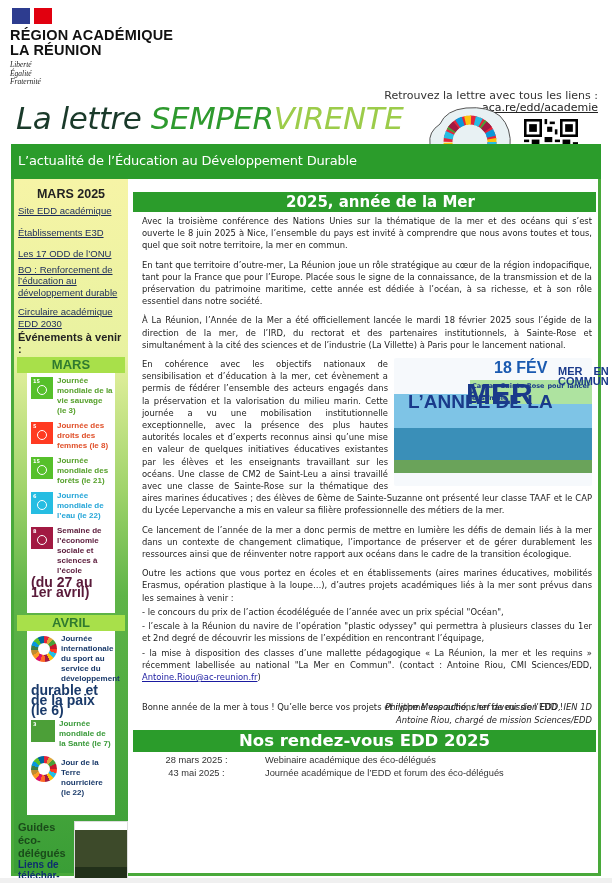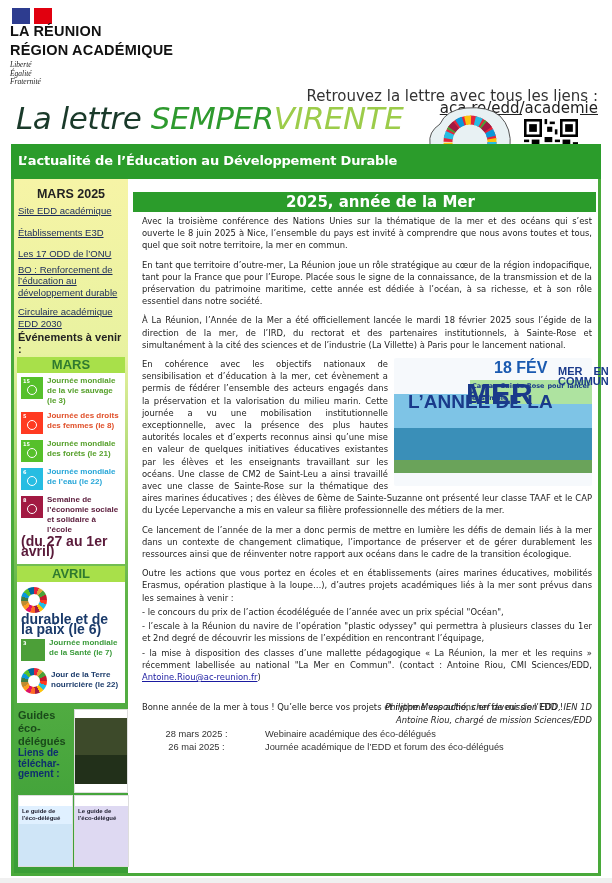--- a/index.html
+++ b/index.html
@@ -13,39 +13,39 @@
   .flag .w { background: #ffffff; width: 10%; }
   .flag .r { background: #e1000f; width: 45%; }
   .region { font-family: "Liberation Sans", sans-serif; font-weight: bold; font-size: 14.5px; line-height: 15px; color: #111; margin-top: 4px; letter-spacing: 0.2px; }
   .devise { font-family: "Liberation Serif", serif; font-style: italic; font-size: 7.5px; line-height: 8.5px; color: #222; margin-top: 3px; }
 
   .title { position: absolute; left: 16px; top: 100px; font-family: "DejaVu Sans", sans-serif; font-style: italic; font-size: 31px; letter-spacing: -0.5px; white-space: nowrap; }
   .title .a { color: #1a3a2a; }
   .title .b { color: #2e9a2e; }
   .title .c { color: #9ccc4a; }
 
-  .top-right { position: absolute; right: 14px; top: 90px; text-align: right; font-family: "DejaVu Sans", sans-serif; font-size: 15px; line-height: 12px; color: #333; }
+  .top-right { position: absolute; right: 14px; top: 90px; text-align: right; font-family: "DejaVu Sans", sans-serif; font-size: 11px; line-height: 12px; color: #333; }
   .top-right a { color: #222; text-decoration: underline; }
 
   .island { position: absolute; left: 426px; top: 104px; width: 88px; height: 74px; }
   .qr { position: absolute; left: 522px; top: 114px; width: 58px; height: 64px; background: #fff; padding: 2px; }
 
   .banner { position: absolute; left: 11px; top: 144px; width: 590px; height: 35px; background: #2b9c2b; }
-  .banner-text { position: absolute; left: 18px; top: 153px; color: #fff; font-weight: bold; font-size: 13px; font-family: "DejaVu Sans", sans-serif; letter-spacing: -0.2px; }
+  .banner-text { position: absolute; left: 18px; top: 153px; color: #fff; font-weight: normal; font-size: 13px; font-family: "DejaVu Sans", sans-serif; letter-spacing: -0.2px; }
 
   
   .frame { position: absolute; left: 11px; top: 179px; width: 590px; height: 697px; border: 3px solid #49a93a; border-top: none; }
 
   
   .sidebar { position: absolute; left: 14px; top: 179px; width: 114px; height: 694px; background: linear-gradient(180deg, #f6f4a6 0%, #e8f2a0 25%, #9fd36a 45%, #5fb448 60%, #3a9e36 100%); }
   .sb-month-title { text-align: center; font-family: "Liberation Sans", sans-serif; font-weight: bold; font-size: 12.5px; color: #222; margin-top: 8px; }
   .sb-link { display: block; font-family: "Liberation Sans", sans-serif; font-size: 9.5px; line-height: 11.5px; color: #1a2a5a; text-decoration: underline; margin: 0 4px 0 4px; }
   .sb-events-title { font-family: "Liberation Sans", sans-serif; font-weight: bold; font-size: 11px; color: #222; margin: 2px 0 0 4px; }
   .month-bar { margin: 2px 3px 0 3px; height: 16px; background: #a8e04a; text-align: center; font-family: "Liberation Sans", sans-serif; font-weight: bold; font-size: 13px; line-height: 16px; color: #2f7a2f; }
-  .events-box { margin: 0 3px; background: #fff; padding: 3px 2px 4px 2px; }
+  .events-box { margin: 0 13px; background: #fff; padding: 3px 2px 12px 2px; }
   .ev { display: flex; align-items: flex-start; margin-bottom: 5px; }
   .ev-icon { width: 22px; height: 22px; flex-shrink: 0; margin: 1px 4px 0 2px; position: relative; }
   .ev-icon span { position: absolute; left: 2px; top: 1px; font-size: 5px; color: #fff; font-weight: bold; }
   .ev-icon i { position: absolute; left: 6px; top: 8px; width: 10px; height: 10px; border: 1.5px solid #fff; border-radius: 50%; }
   .ev-text { font-family: "Liberation Sans", sans-serif; font-size: 8px; line-height: 10px; font-weight: bold; }
   .ev-extra { font-family: "Liberation Sans", sans-serif; font-size: 14px; line-height: 10px; font-weight: bold; color: #5a1a3a; margin-left: 2px; margin-top: -4px; margin-bottom: 4px; }
   .wheel { width: 26px; height: 26px; border-radius: 50%; flex-shrink: 0; margin: 2px 4px 0 2px;
     background: conic-gradient(#e5243b 0 22deg, #dda63a 22deg 44deg, #4c9f38 44deg 66deg, #c5192d 66deg 88deg, #ff3a21 88deg 110deg, #26bde2 110deg 132deg, #fcc30b 132deg 154deg, #a21942 154deg 176deg, #fd6925 176deg 198deg, #dd1367 198deg 220deg, #fd9d24 220deg 242deg, #bf8b2e 242deg 264deg, #3f7e44 264deg 286deg, #0a97d9 286deg 308deg, #56c02b 308deg 330deg, #00689d 330deg 360deg);
   }
   .wheel::after { content: ""; display: block; width: 12px; height: 12px; background: #fff; border-radius: 50%; margin: 7px; }
@@ -80,22 +80,22 @@
 </style>
 </head>
 <body>
 
 <div class="logo-block">
   <div class="flag">
       <div class="b"></div>
       <div class="w"></div>
       <div class="r"></div>
     </div>
+  <div class="region">RÉGION ACADÉMIQUE</div>
   <div class="region" style="margin-top:0">LA RÉUNION</div>
-  <div class="region">RÉGION ACADÉMIQUE</div>
   <div class="devise">
     <div>Liberté</div>
     <div>Égalité</div>
     <div>Fraternité</div>
   </div>
 </div>
 
 <div class="title">
   <span class="a">La lettre </span><span class="b">SEMPER</span><span class="c">VIRENTE</span>
 </div>
@@ -196,29 +196,30 @@
           <span>6</span>
           <i></i>
         </div>
       <div class="ev-text" style="color:#26a6d8">Journée mondiale de l’eau (le 22)</div>
     </div>
     <div class="ev">
       <div class="ev-icon" style="background:#a21942">
           <span>8</span>
           <i></i>
         </div>
-      <div class="ev-text" style="color:#5a1a3a">Semaine de l’économie sociale et solidaire à l’école</div>
+      <div class="ev-text" style="color:#5a1a3a">Semaine de l’économie sociale et sciences à l’école</div>
     </div>
     <div class="ev-extra">(du 27 au 1er avril)</div>
   </div>
 
   <div class="month-bar">AVRIL</div>
   <div class="events-box">
     <div class="ev">
       <div class="wheel"></div>
+      <div class="ev-text" style="color:#1a3a6a">Journée internationale du sport au service du développement</div>
     </div>
     <div class="ev-extra" style="color:#1a3a6a">durable et de la paix (le 6)</div>
     <div class="ev">
       <div class="ev-icon" style="background:#4c9f38;width:24px">
           <span>3</span>
         </div>
       <div class="ev-text" style="color:#3a9a3a">Journée mondiale de la Santé (le 7)</div>
     </div>
     <div class="ev">
       <div class="wheel"></div>
@@ -255,23 +256,24 @@
     <p>En cohérence avec les objectifs nationaux de sensibilisation et d’éducation à la mer, cet évènement a permis de fédérer l’ensemble des acteurs engagés dans la préservation et la valorisation du milieu marin. Cette journée a vu une mobilisation institutionnelle exceptionnelle, avec la présence des plus hautes autorités locales et d’experts reconnus ainsi qu’une mise en valeur de quelques initiatives éducatives existantes par les élèves et les enseignants travaillant sur les océans. Une classe de CM2 de Saint-Leu a ainsi travaillé avec une classe de Sainte-Rose sur la thématique des aires marines éducatives ; des élèves de 6ème de Sainte-Suzanne ont présenté leur classe TAAF et le CAP du Lycée Lepervanche a mis en valeur sa filière professionnelle des métiers de la mer.</p>
     <p>Ce lancement de l’année de la mer a donc permis de mettre en lumière les défis de demain liés à la mer dans un contexte de changement climatique, l’importance de préserver et de gérer durablement les ressources ainsi que de réinventer notre rapport aux océans dans le cadre de la transition écologique.</p>
     <p style="margin-bottom:2px">Outre les actions que vous portez en écoles et en établissements (aires marines éducatives, mobilités Erasmus, opération plastique à la loupe…), d’autres projets académiques liés à la mer sont prévus dans les semaines à venir :</p>
     <div class="list-line">- le concours du prix de l’action écodéléguée de l’année avec un prix spécial "Océan",</div>
     <div class="list-line">- l’escale à la Réunion du navire de l’opération "plastic odyssey" qui permettra à plusieurs classes du 1er et 2nd degré de découvrir les missions de l’expédition en rencontrant l’équipage,</div>
     <div class="list-line" style="margin-bottom:18px"><span>- la mise à disposition des classes d’une mallette pédagogique « La Réunion, la mer et les requins » récemment labellisée au national "La Mer en Commun". (contact : Antoine Riou, CMI Sciences/EDD, </span><a href="#" class="email">Antoine.Riou@ac-reunion.fr</a>)</div>
     <div>Bonne année de la mer à tous ! Qu’elle berce vos projets et rythme vos actions en faveur de l’EDD !</div>
     <div class="sig" style="margin-top:-12px">Philippe Mespoulhé, chef de mission EDD, IEN 1D</div>
     <div class="sig">Antoine Riou, chargé de mission Sciences/EDD</div>
   </div>
+  <div class="rdv-title">Nos rendez-vous EDD 2025</div>
   <div class="rdv-row" style="margin-top:2px">
     <div class="rdv-date">28 mars 2025 :</div>
     <div>Webinaire académique des éco-délégués</div>
   </div>
   <div class="rdv-row">
-    <div class="rdv-date">26 mai 2025 :</div>
+    <div class="rdv-date">43 mai 2025 :</div>
     <div>Journée académique de l’EDD et forum des éco-délégués</div>
   </div>
 </div>
 
 <div class="bottom-strip"></div>
 
 </body></html>

